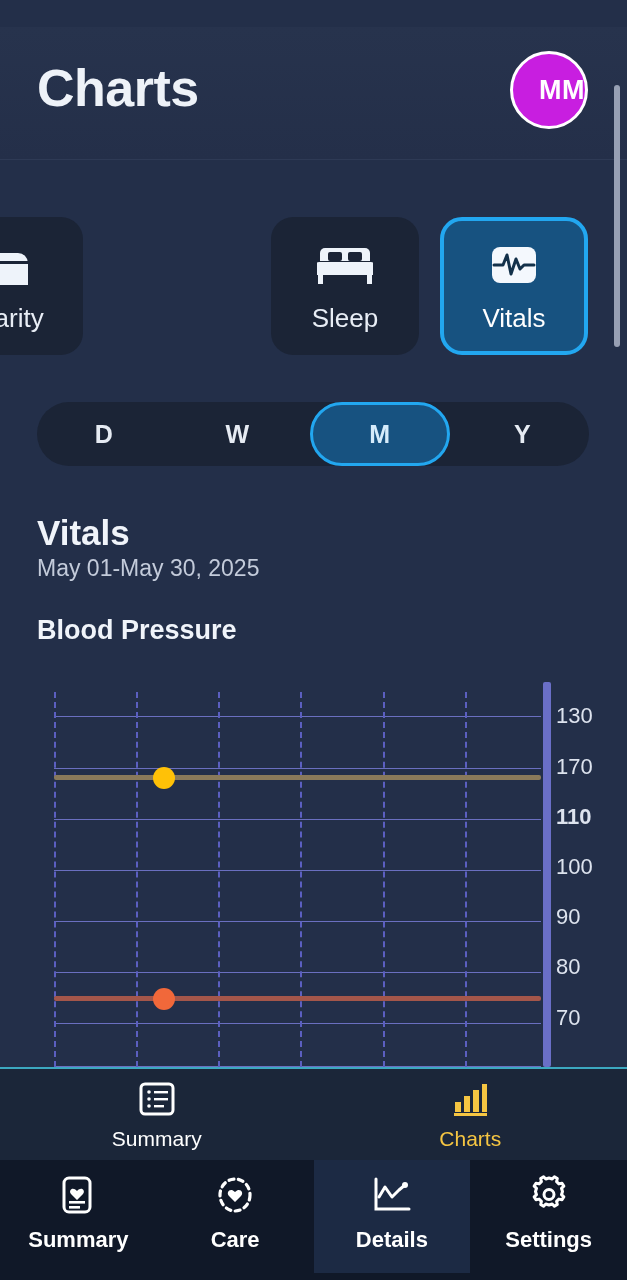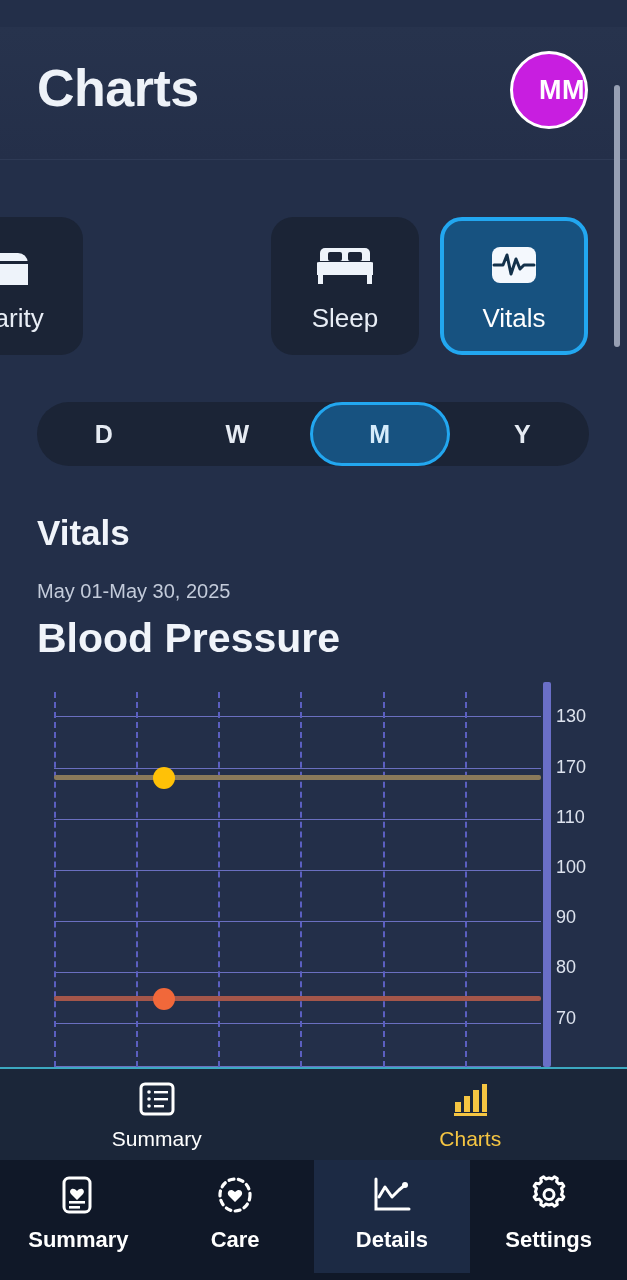--- a/index.html
+++ b/index.html
@@ -60,37 +60,37 @@
     color:#e6ebf3; line-height:64px; height:64px;
   }
   .period-item.active {
     background:#175280; border:3px solid #22a7f0;
     border-radius:32px; color:#d6ecfb; line-height:58px;
     margin:0 6px;
   }
 
   
   .sec-title { position:absolute; left:37px; top:486px; font-size:35px; font-weight:bold; color:#f0f4fa; }
-  .sec-range { position:absolute; left:37px; top:553px; font-size:20px; color:#c3cbda; }
-  .chart-title { position:absolute; left:37px; top:588px; font-size:41px; font-weight:bold; color:#f0f4fa; }
+  .sec-range { position:absolute; left:37px; top:528px; font-size:23px; color:#c3cbda; }
+  .chart-title { position:absolute; left:37px; top:588px; font-size:27px; font-weight:bold; color:#f0f4fa; }
 
   
   .chart-area { position:absolute; left:0; top:655px; width:627px; height:385px; }
   .plot {
     position:absolute; left:54px; top:10px;
     width:487px; height:375px;
   }
   .hgrid { position:absolute; left:0; width:487px; height:1px; background:#6a6fc0; }
   .vgrid { position:absolute; top:0; width:0; height:375px; border-left:2px dashed #5b5fc0; }
   .axis-spine {
     position:absolute; left:543px; top:655px; width:8px; height:385px;
     background:#6a6fc7; border-radius:2px;
   }
   .ytick {
-    position:absolute; left:556px; font-size:18px; color:#dde3ee;
+    position:absolute; left:556px; font-size:22px; color:#dde3ee;
     transform:translateY(-50%);
   }
   .series-line { position:absolute; height:5px; border-radius:2px; }
   .series-dot { position:absolute; width:22px; height:22px; border-radius:50%; transform:translate(-50%,-50%); }
 
   
   .tabbar {
     position:absolute; left:0; top:1040px; width:627px; height:93px;
     background:#1b2639; border-top:2px solid #3ca8c0;
     display:flex; align-items:center;
@@ -204,21 +204,21 @@
       <div class="series-dot" style="left:110px; top:86px; background:#ffc107;"></div>
 
       <div class="series-line" style="left:0px; top:304px; width:487px; background:#a4564a;"></div>
       <div class="series-dot" style="left:110px; top:307px; background:#f1683a;"></div>
     </div>
   </div>
 
   <div class="axis-spine"></div>
   <div class="ytick" style="top:689px;">130</div>
   <div class="ytick" style="top:740px;">170</div>
-  <div class="ytick" style="top:790px;">110</div>
+  <div class="ytick" style="top:790px;font-weight:bold;">110</div>
   <div class="ytick" style="top:840px;">100</div>
   <div class="ytick" style="top:890px;">90</div>
   <div class="ytick" style="top:940px;">80</div>
   <div class="ytick" style="top:991px;">70</div>
 
   <div class="tabbar">
 
     <div class="tab">
       <div class="tab-icon">
         <svg width="38" height="38" viewBox="0 0 38 38">

